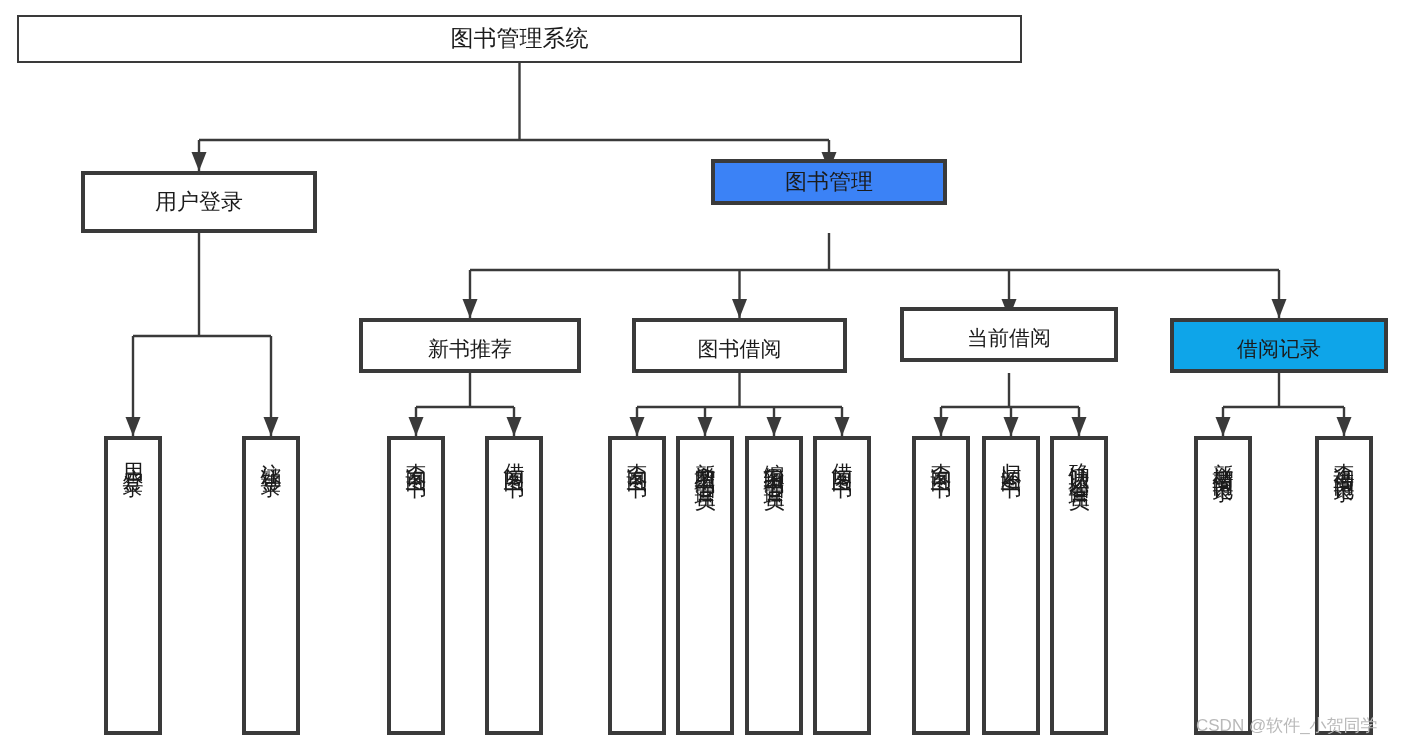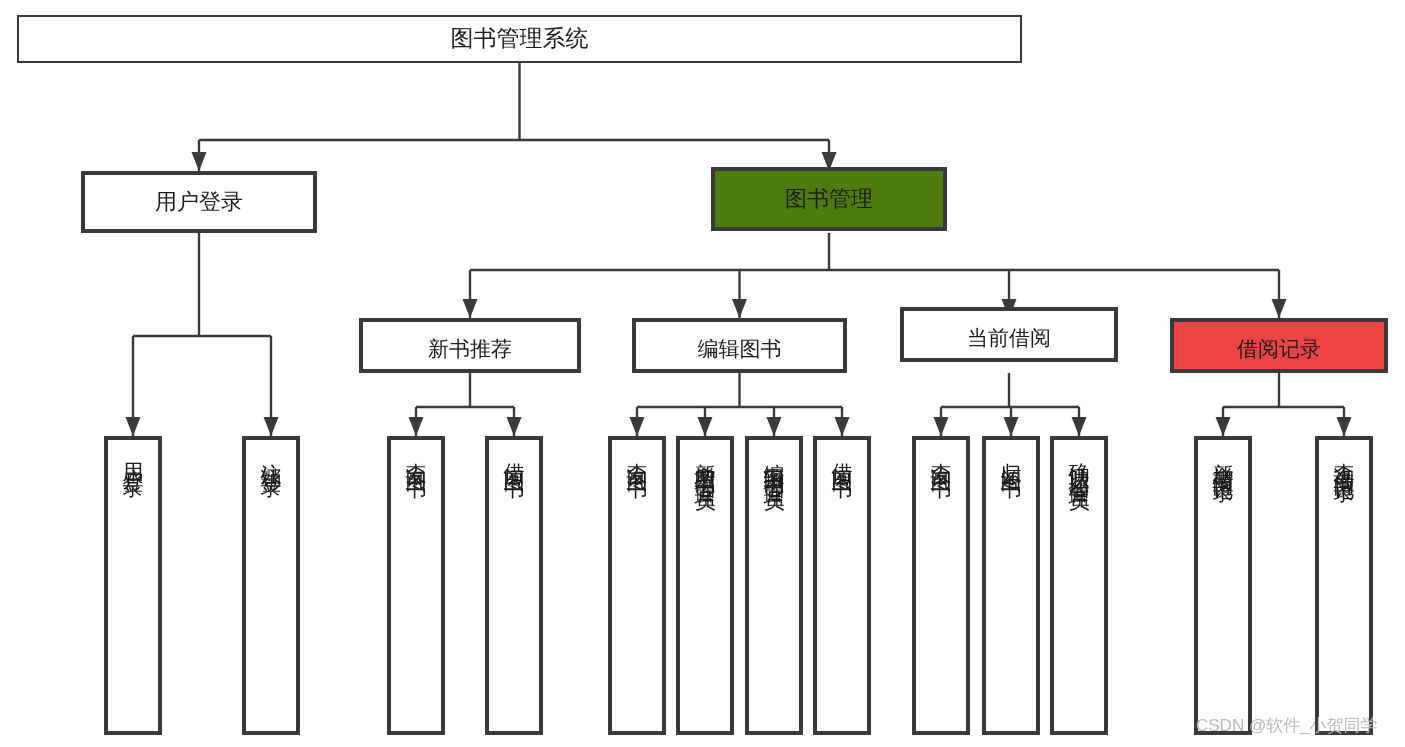--- a/index.html
+++ b/index.html
@@ -98,33 +98,33 @@
         <polygon points="1336.5,417 1351.5,417 1344,436" fill="#3a3a3a"></polygon>
       </g>
   </svg>
   <div id="node-layer">
       <div class="node lvl1 root tall" style="left: 17px; top: 15px; width: 1005px; height: 48px; border-color: rgb(58, 58, 58); background: rgb(255, 255, 255);">
         <span class="node-label">图书管理系统</span>
       </div>
       <div class="node lvl2" style="left: 81px; top: 171px; width: 236px; height: 62px; border-color: rgb(58, 58, 58); background: rgb(255, 255, 255);">
         <span class="node-label">用户登录</span>
       </div>
-      <div class="node lvl2" style="left: 711px; top: 167px; width: 236px; height: 64px; border-color: rgb(58, 58, 58); background: #4d7c0f;">
+      <div class="node lvl2" style="left: 711px; top: 159px; width: 236px; height: 46px; border-color: rgb(58, 58, 58); background: #3b82f6;">
         <span class="node-label">图书管理</span>
       </div>
       <div class="node lvl3" style="left: 359px; top: 318px; width: 222px; height: 55px; border-color: rgb(58, 58, 58); background: rgb(255, 255, 255);">
         <span class="node-label">新书推荐</span>
       </div>
       <div class="node lvl3" style="left: 632px; top: 318px; width: 215px; height: 55px; border-color: rgb(58, 58, 58); background: rgb(255, 255, 255);">
-        <span class="node-label">编辑图书</span>
+        <span class="node-label">图书借阅</span>
       </div>
       <div class="node lvl3" style="left: 900px; top: 307px; width: 218px; height: 55px; border-color: rgb(58, 58, 58); background: rgb(255, 255, 255);">
         <span class="node-label">当前借阅</span>
       </div>
-      <div class="node lvl3" style="left: 1170px; top: 318px; width: 218px; height: 55px; border-color: rgb(58, 58, 58); background: #ef4444;">
+      <div class="node lvl3" style="left: 1170px; top: 318px; width: 218px; height: 55px; border-color: rgb(58, 58, 58); background: #0ea5e9;">
         <span class="node-label">借阅记录</span>
       </div>
       <div class="node lvl4 leaf" style="left: 104px; top: 436px; width: 58px; height: 299px; border-color: rgb(58, 58, 58); background: rgb(255, 255, 255);">
         <span class="node-label">用户登录</span>
       </div>
       <div class="node lvl4 leaf" style="left: 242px; top: 436px; width: 58px; height: 299px; border-color: rgb(58, 58, 58); background: rgb(255, 255, 255);">
         <span class="node-label">注销登录</span>
       </div>
       <div class="node lvl4 leaf" style="left: 387px; top: 436px; width: 58px; height: 299px; border-color: rgb(58, 58, 58); background: rgb(255, 255, 255);">
         <span class="node-label">查询图书</span>

